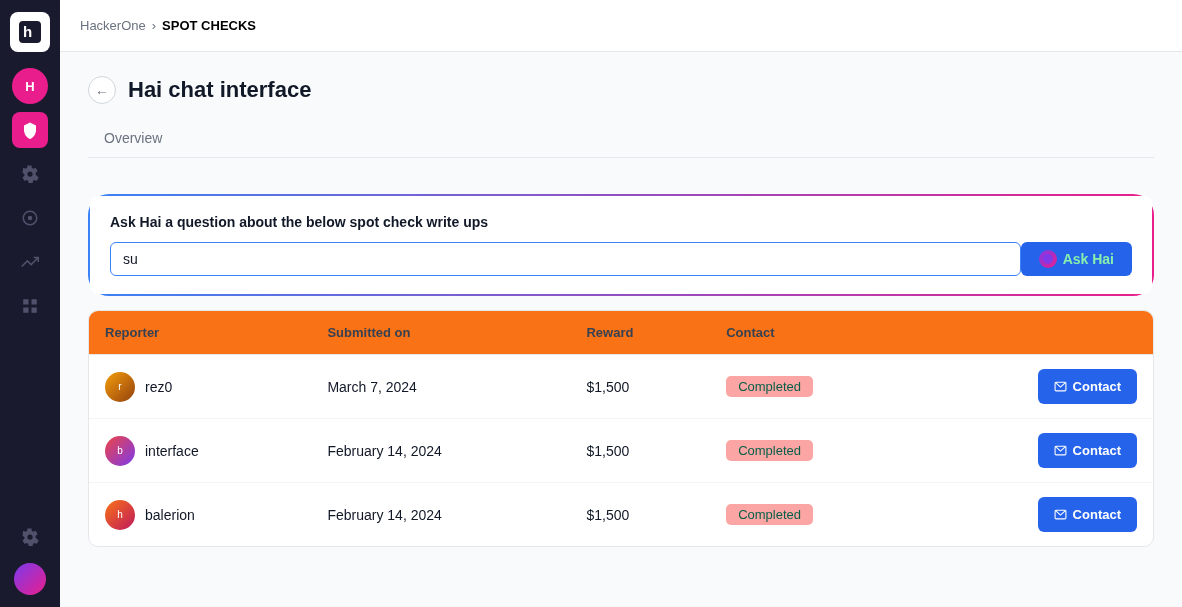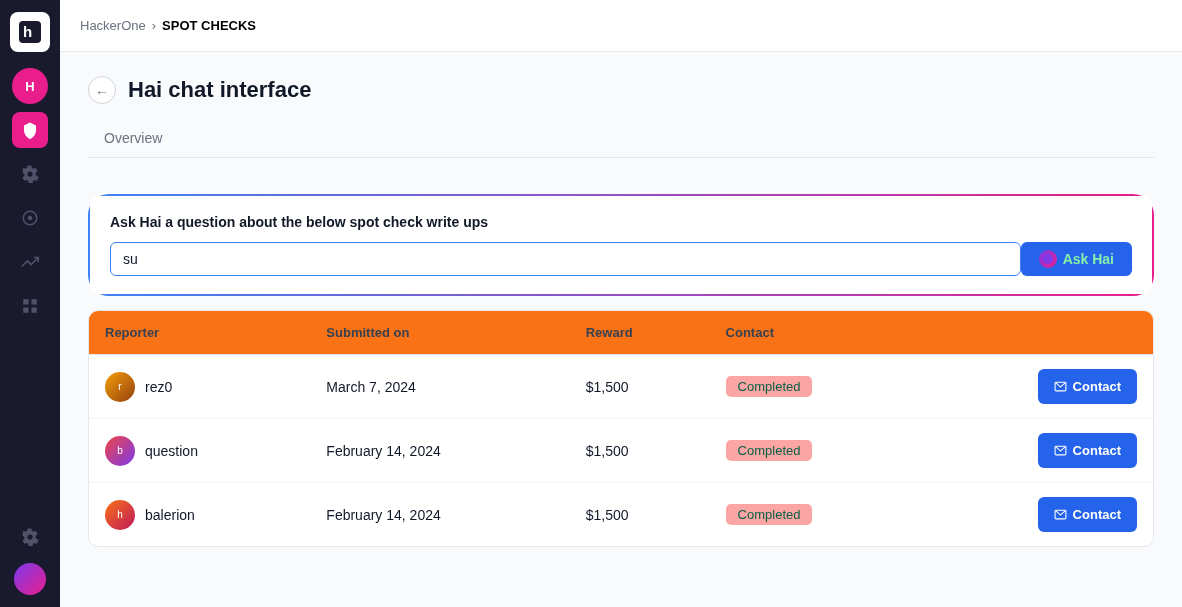--- a/index.html
+++ b/index.html
@@ -382,21 +382,21 @@
               </button>
             </td>
           </tr>
 
           <tr>
             <td>
               <div class="reporter-cell">
                 <div class="reporter-avatar avatar-balerion">
                   <span style="font-size:10px; color:#fff;">b</span>
                 </div>
-                <span>question</span>
+                <span>interface</span>
               </div>
             </td>
             <td>February 14, 2024</td>
             <td>$1,500</td>
             <td>
               <span class="status-badge">Completed</span>
             </td>
             <td class="action-col">
               <button class="contact-btn">
                 <svg width="13" height="13" viewBox="0 0 24 24" fill="none" stroke="currentColor" stroke-width="2">

